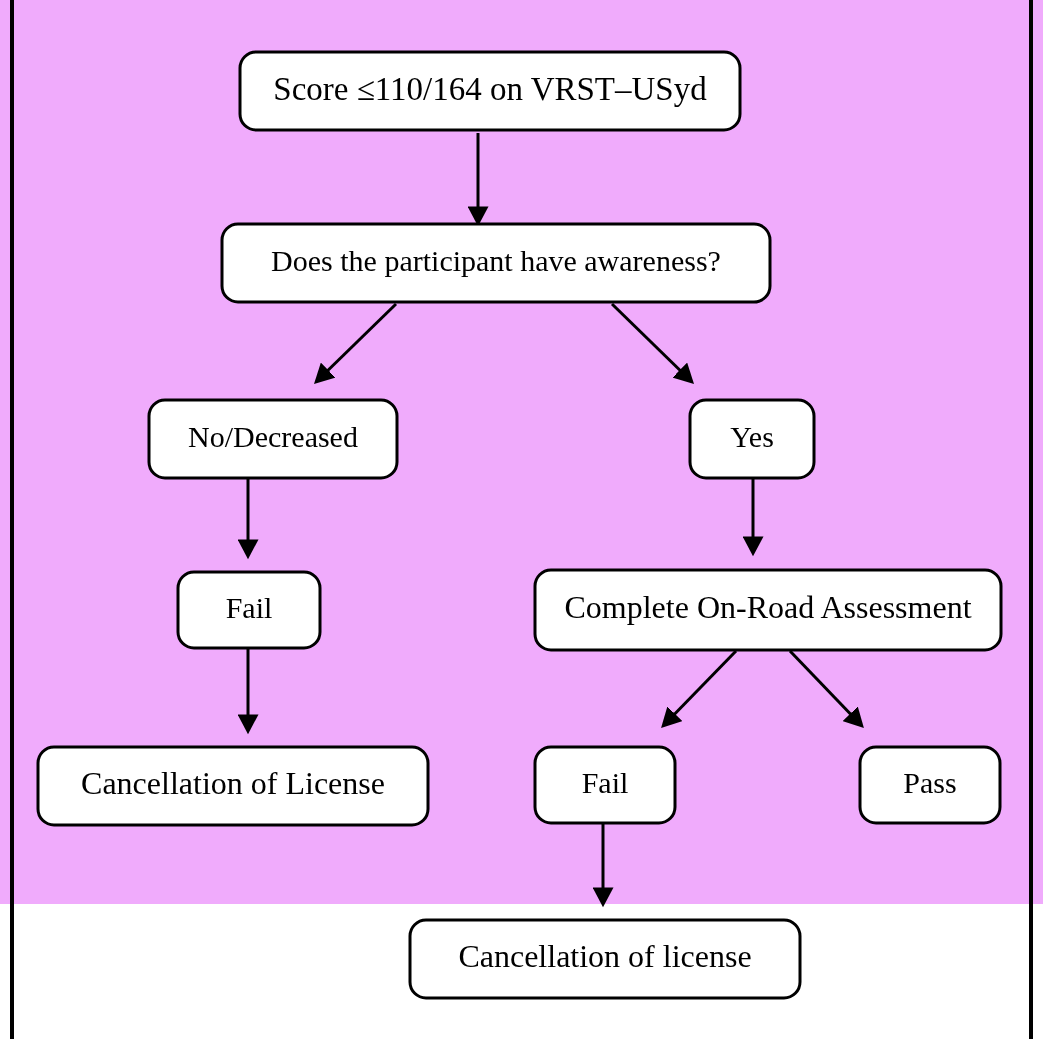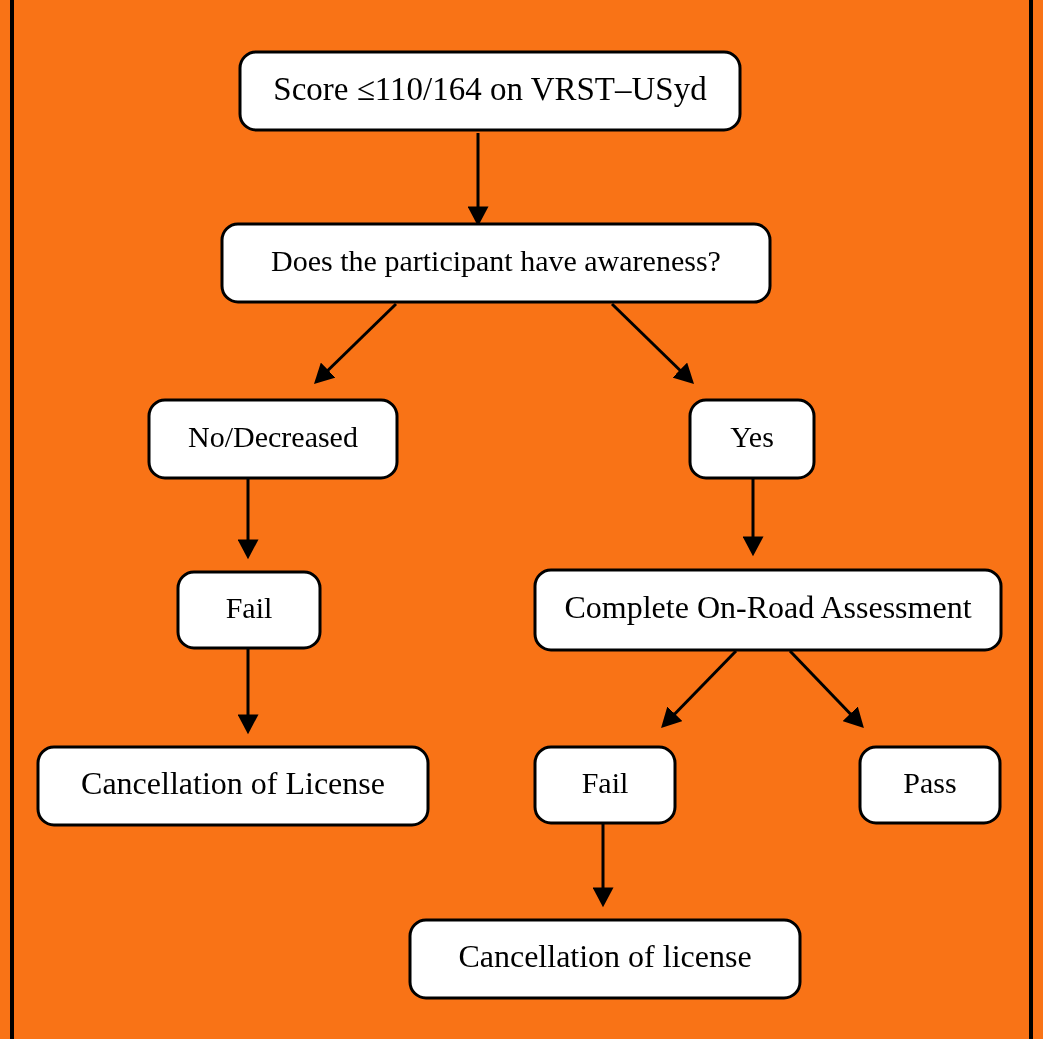--- a/index.html
+++ b/index.html
@@ -10,22 +10,22 @@
   }
   body {
     width: 1043px;
     height: 1039px;
     font-family: "Liberation Serif", "DejaVu Serif", serif;
     overflow: hidden;
   }
   #flow-root {
     position: relative;
     width: 1043px;
-    height: 1039px;
-    background: #f97316;
+    height: 904px;
+    background: #f0abfc;
   }
   #flow-svg {
     position: absolute;
     top: 0;
     left: 0;
     width: 1043px;
     height: 1039px;
     display: block;
   }
   .node-box {

